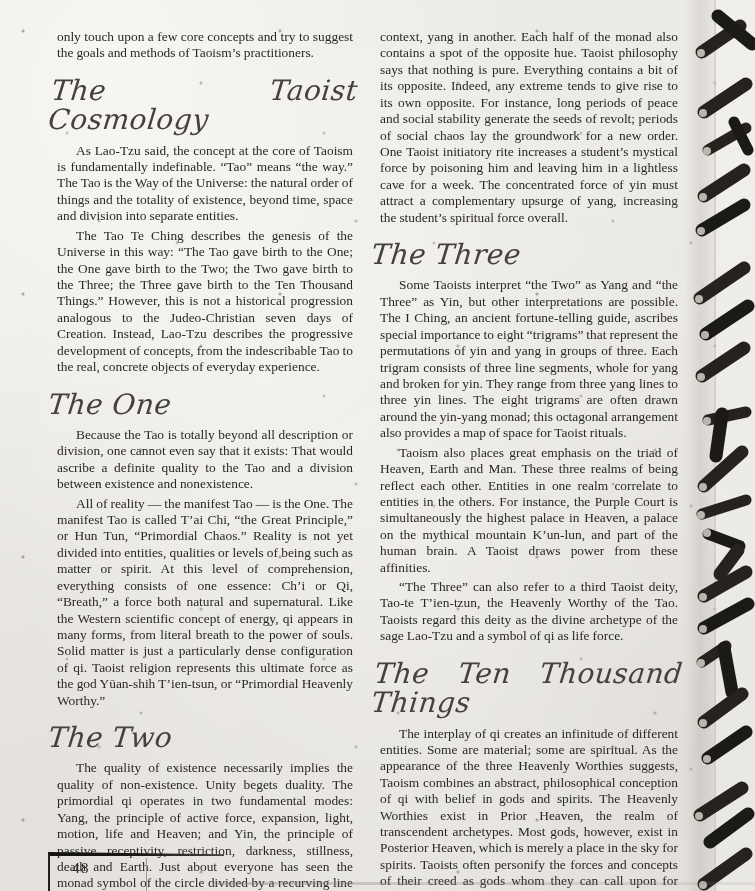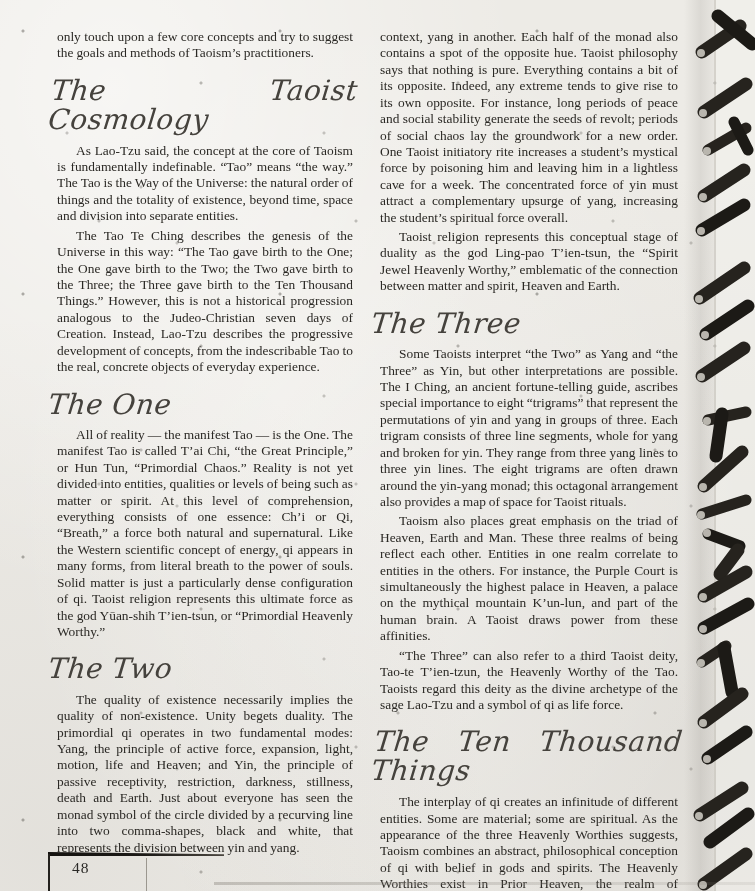--- a/index.html
+++ b/index.html
@@ -85,30 +85,30 @@
 <div id="page">
 
   <div class="col col-left">
     <p class="no-indent">only touch upon a few core concepts and try to suggest the goals and methods of Taoism’s practitioners.</p>
 
     <h2 class="script">The Taoist Cosmology</h2>
     <p>As Lao-Tzu said, the concept at the core of Taoism is fundamentally indefinable. “Tao” means “the way.” The Tao is the Way of the Universe: the natural order of things and the totality of existence, beyond time, space and division into separate entities.</p>
     <p>The Tao Te Ching describes the genesis of the Universe in this way: “The Tao gave birth to the One; the One gave birth to the Two; the Two gave birth to the Three; the Three gave birth to the Ten Thousand Things.” However, this is not a historical progression analogous to the Judeo-Christian seven days of Creation. Instead, Lao-Tzu describes the progressive development of concepts, from the indescribable Tao to the real, concrete objects of everyday experience.</p>
 
     <h2 class="script">The One</h2>
+    <p>Because the Tao is totally beyond all description or division, one cannot even say that it exists: That would ascribe a definite quality to the Tao and a division between existence and nonexistence.</p>
     <p>All of reality — the manifest Tao — is the One. The manifest Tao is called T’ai Chi, “the Great Principle,” or Hun Tun, “Primordial Chaos.” Reality is not yet divided into entities, qualities or levels of being such as matter or spirit. At this level of comprehension, everything consists of one essence: Ch’i or Qi, “Breath,” a force both natural and supernatural. Like the Western scientific concept of energy, qi appears in many forms, from literal breath to the power of souls. Solid matter is just a particularly dense configuration of qi. Taoist religion represents this ultimate force as the god Yūan-shih T’ien-tsun, or “Primordial Heavenly Worthy.”</p>
 
     <h2 class="script">The Two</h2>
     <p>The quality of existence necessarily implies the quality of non-existence. Unity begets duality. The primordial qi operates in two fundamental modes: Yang, the principle of active force, expansion, light, motion, life and Heaven; and Yin, the principle of passive receptivity, restriction, darkness, stillness, death and Earth. Just about everyone has seen the monad symbol of the circle divided by a recurving line into two comma-shapes, black and white, that represents the division between yin and yang.</p>
 
   </div>
 
   <div class="col col-right">
     <p class="no-indent">context, yang in another. Each half of the monad also contains a spot of the opposite hue. Taoist philosophy says that nothing is pure. Everything contains a bit of its opposite. Indeed, any extreme tends to give rise to its own opposite. For instance, long periods of peace and social stability generate the seeds of revolt; periods of social chaos lay the groundwork for a new order. One Taoist initiatory rite increases a student’s mystical force by poisoning him and leaving him in a lightless cave for a week. The concentrated force of yin must attract a complementary upsurge of yang, increasing the student’s spiritual force overall.</p>
-    <p>Taoist religion represents this conceptual stage of duality as the god Ling-pao T’ien-tsun, the “Spirit Jewel Heavenly Worthy,” emblematic of the connection between matter and spirit, Heaven and Earth.</p>
 
     <h2 class="script">The Three</h2>
     <p>Some Taoists interpret “the Two” as Yang and “the Three” as Yin, but other interpretations are possible. The I Ching, an ancient fortune-telling guide, ascribes special importance to eight “trigrams” that represent the permutations of yin and yang in groups of three. Each trigram consists of three line segments, whole for yang and broken for yin. They range from three yang lines to three yin lines. The eight trigrams are often drawn around the yin-yang monad; this octagonal arrangement also provides a map of space for Taoist rituals.</p>
     <p>Taoism also places great emphasis on the triad of Heaven, Earth and Man. These three realms of being reflect each other. Entities in one realm correlate to entities in the others. For instance, the Purple Court is simultaneously the highest palace in Heaven, a palace on the mythical mountain K’un-lun, and part of the human brain. A Taoist draws power from these affinities.</p>
     <p>“The Three” can also refer to a third Taoist deity, Tao-te T’ien-tzun, the Heavenly Worthy of the Tao. Taoists regard this deity as the divine archetype of the sage Lao-Tzu and a symbol of qi as life force.</p>
 
     <h2 class="script">The Ten Thousand Things</h2>
     <p>The interplay of qi creates an infinitude of different entities. Some are material; some are spiritual. As the appearance of the three Heavenly Worthies suggests, Taoism combines an abstract, philosophical conception of qi with belief in gods and spirits. The Heavenly Worthies exist in Prior Heaven, the realm of transcendent archetypes. Most gods, however, exist in Posterior Heaven, which is merely a place in the sky for spirits. Taoists often personify the forces and concepts of their creed as gods whom they can call upon for power.</p>
   </div>
 

